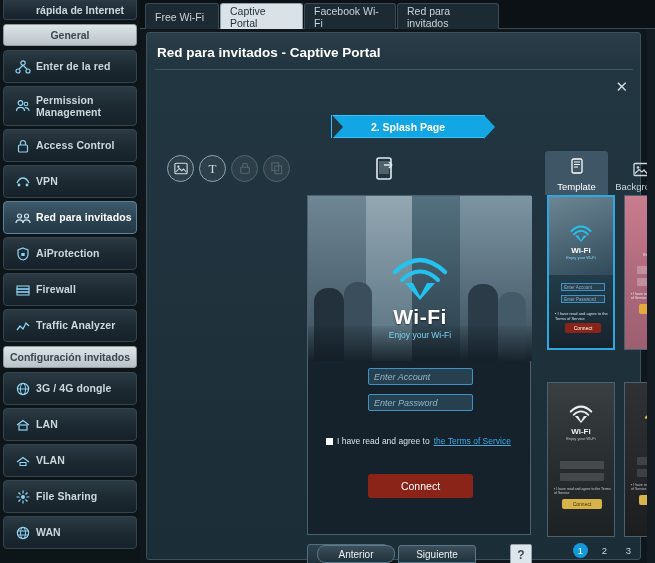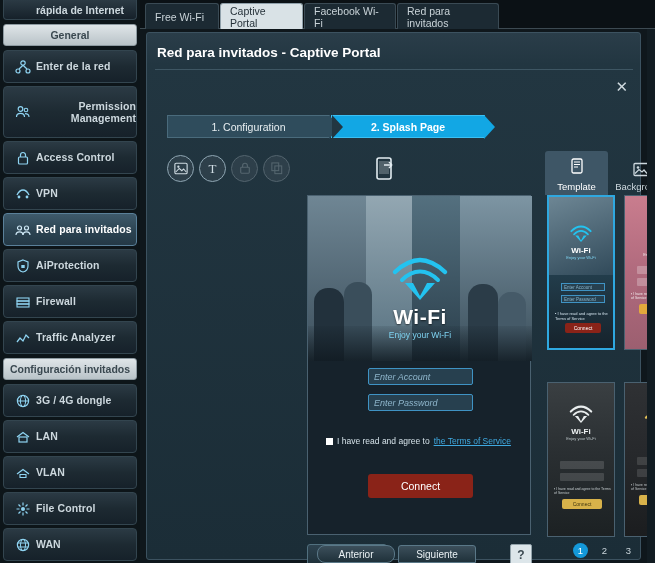--- a/index.html
+++ b/index.html
@@ -24,21 +24,21 @@
     border-radius: 4px;
     background: linear-gradient(to bottom, #2b3a44 0%, #1d2a32 50%, #16212a 100%);
     border: 1px solid #33454f;
     display: flex; align-items: center;
     padding-left: 6px;
     color: #cdd8de;
     font-size: 10.5px;
     font-weight: bold;
     letter-spacing: 0.1px;
   }
-  .side-item.two-line { height: 52px; text-align: right; }
+  .side-item.two-line { height: 40px; }
   .side-item.active {
     background: linear-gradient(to bottom, #3e5a6b 0%, #2b4250 60%, #243946 100%);
     border-color: #5a8099;
     color: #ffffff;
   }
   .side-item .ico { width: 26px; flex: 0 0 26px; display: flex; align-items: center; justify-content: center; }
   .side-item .ico svg { display: block; }
   .side-item .lbl { line-height: 1.15; }
 
   .side-header {
@@ -409,21 +409,21 @@
       <span class="lbl">VLAN</span>
     </div>
 
     <div class="side-item">
       <span class="ico">
         <svg width="16" height="16" viewBox="0 0 16 16">
             <circle cx="8" cy="8" r="2" fill="#8fd4f2"></circle>
             <path d="M8 1.5v3M8 11.5v3M1.5 8h3M11.5 8h3M3.5 3.5l2 2M10.5 10.5l2 2M12.5 3.5l-2 2M5.5 10.5l-2 2" stroke="#8fd4f2" stroke-width="1.2"></path>
           </svg>
       </span>
-      <span class="lbl">File Control</span>
+      <span class="lbl">File Sharing</span>
     </div>
 
     <div class="side-item">
       <span class="ico">
         <svg width="16" height="16" viewBox="0 0 16 16">
             <circle cx="8" cy="8" r="5.6" fill="none" stroke="#8fd4f2" stroke-width="1.2"></circle>
             <path d="M2.6 6h10.8M2.6 10h10.8" stroke="#8fd4f2" stroke-width="1"></path>
             <ellipse cx="8" cy="8" rx="2.5" ry="5.6" fill="none" stroke="#8fd4f2" stroke-width="1"></ellipse>
           </svg>
       </span>
@@ -448,24 +448,20 @@
         <span>Red para invitados</span>
       </div>
     </div>
 
     <div class="content">
       <div class="content-title">Red para invitados - Captive Portal</div>
       <div class="title-rule"></div>
       <div class="close-x">✕</div>
 
       <div class="steps">
-        <div class="step" style="left:5px;width:163px;">
-          <span>1. Configuration</span>
-          <span class="arrow-r"></span>
-        </div>
         <div class="step active" style="left:169px;width:154px;">
           <span class="notch"></span>
           <span>2. Splash Page</span>
           <span class="arrow-r"></span>
         </div>
       </div>
 
       <div class="toolrow">
         <div class="tool-btn" style="left:0;">
           <svg width="14" height="13" viewBox="0 0 16 14">

